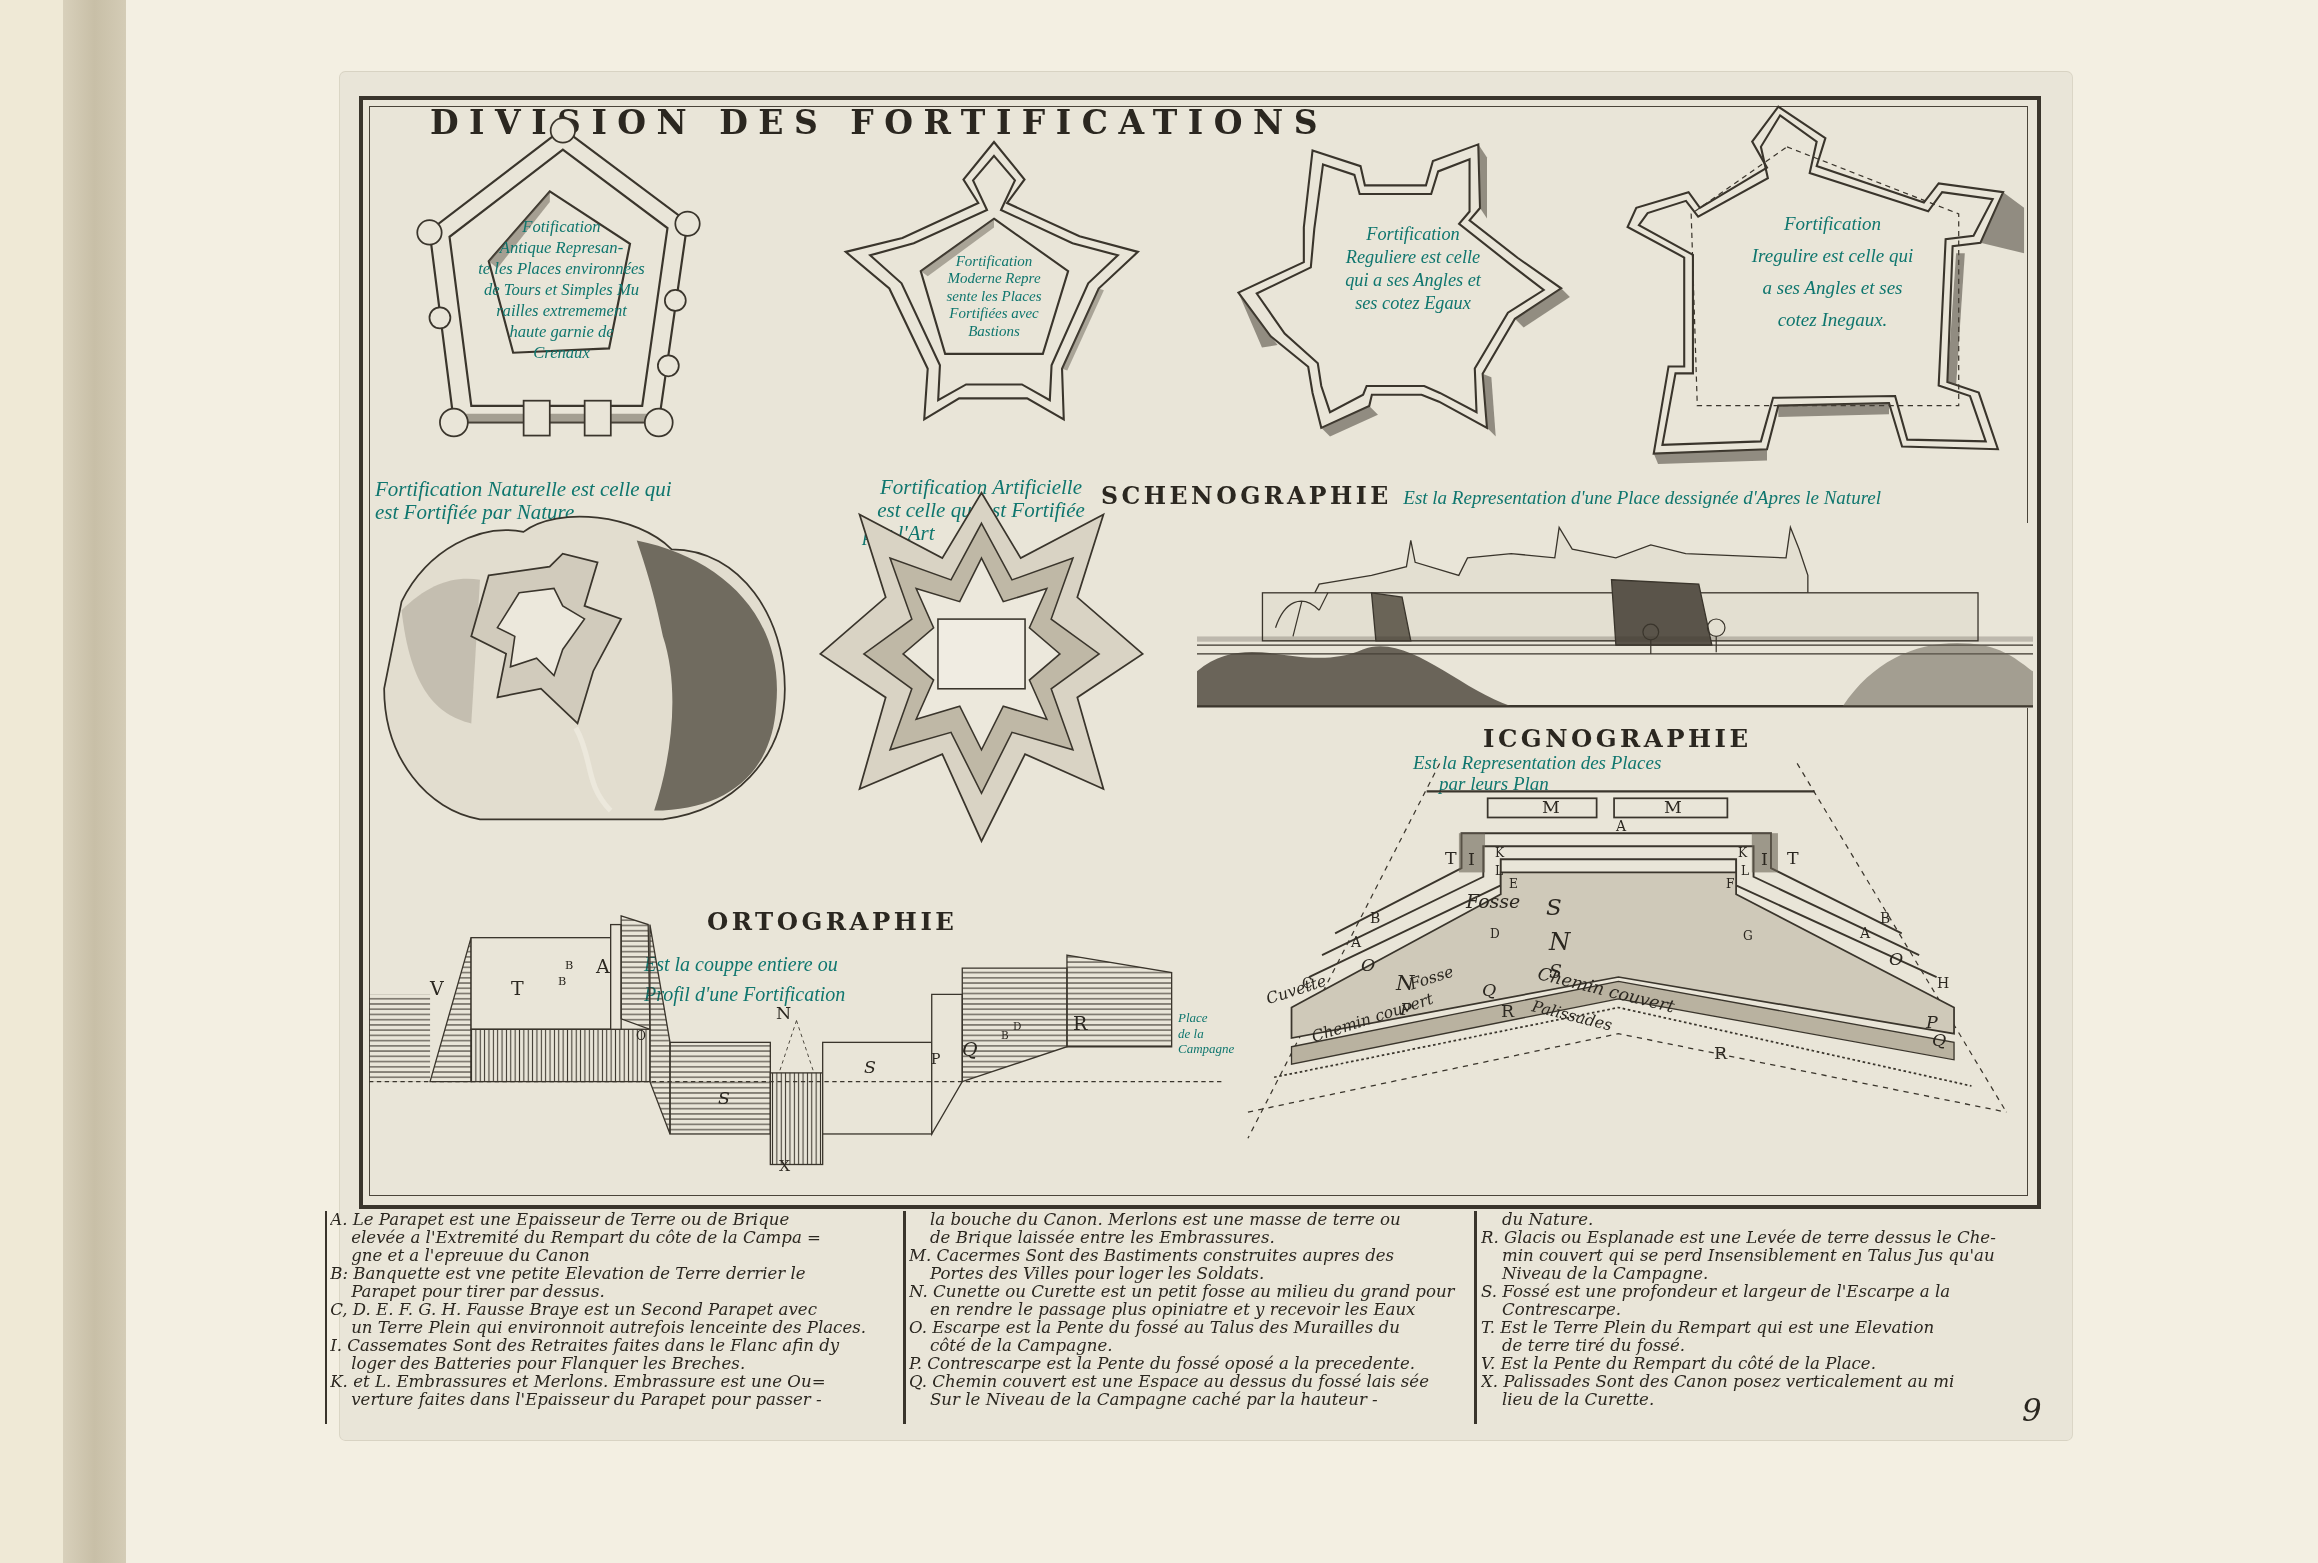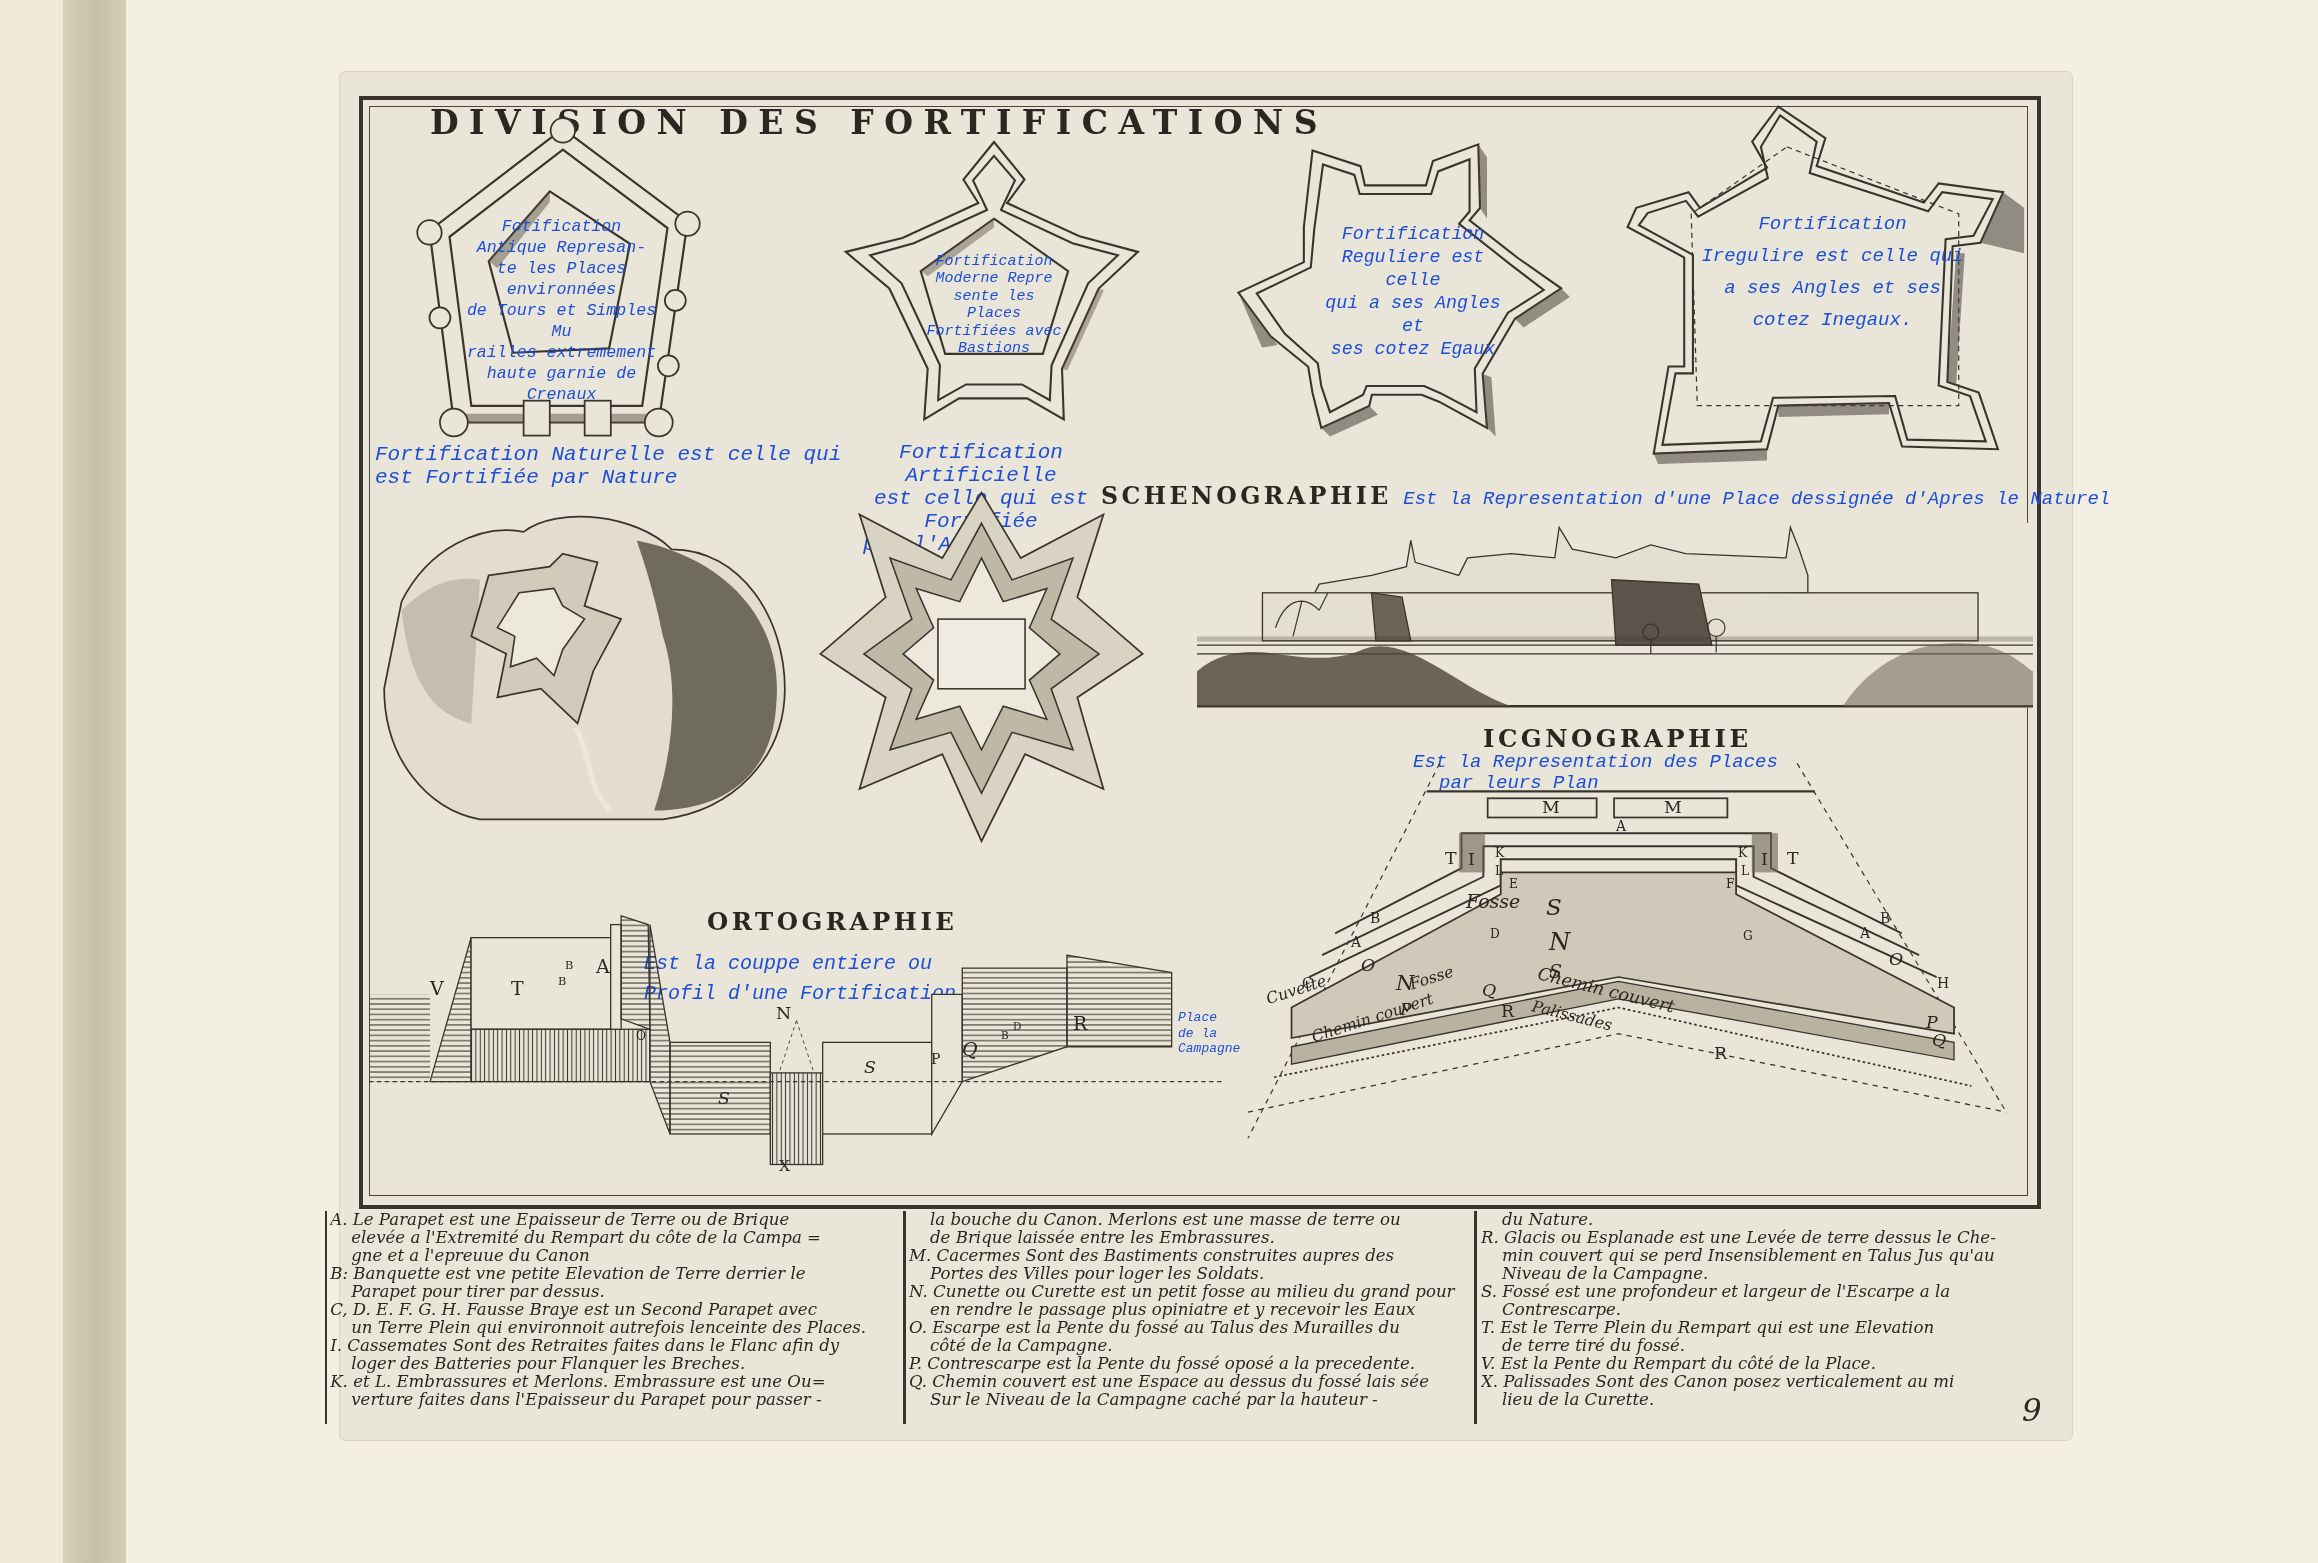--- a/index.html
+++ b/index.html
@@ -4,27 +4,27 @@
 <style>
   html,body{margin:0;padding:0;}
   body{width:2319px;height:1563px;background:#f3efe2;position:relative;overflow:hidden;font-family:"DejaVu Serif",serif;color:#2e2a22;}
   .gutter{position:absolute;left:0;top:0;width:63px;height:1563px;background:#efe9d6;}
   .spine-shadow{position:absolute;left:63px;top:0;width:63px;height:1563px;background:linear-gradient(90deg,#d8d0bb 0%,#c8bfa7 50%,#d4ccb6 100%);}
   .plate{position:absolute;left:340px;top:72px;width:1732px;height:1368px;background:#e9e5d8;border-radius:5.2px;box-shadow:0 0 0 0.9px #d8d3c3;}
   .frame-outer{position:absolute;left:359px;top:96px;width:1682px;height:1113px;border:4.4px solid #3a352c;box-sizing:border-box;}
   .frame-inner{position:absolute;left:369px;top:106px;width:1659px;height:1090px;border:1.7px solid #4a443a;box-sizing:border-box;}
   .title{position:absolute;left:0;top:103px;width:1863px;text-align:center;font-family:"DejaVu Serif",serif;font-weight:bold;font-size:33px;letter-spacing:10.5px;color:#2b2720;}
   .title span{display:inline-block;margin-left:-105px;}
-  .script{font-family:Liberation Mono, monospace;font-style:italic;color:#1d4ed8;}
+  .script{font-family:Liberation Serif, serif;font-style:italic;color:#0f766e;}
   .caps{font-family:"DejaVu Serif",serif;font-weight:bold;letter-spacing:3.5px;color:#2b2720;}
   .abs{position:absolute;}
   .fig{position:absolute;}
   .fig svg{display:block;}
   .fort-label{position:absolute;text-align:center;font-size:16.6px;line-height:21px;}
-  .caption{position:absolute;font-size:21px;line-height:23px;}
+  .caption{position:absolute;font-size:21px;line-height:23px;margin-top:35px;}
   .legend{position:absolute;left:325px;top:1211px;width:1745px;height:220px;}
   .legend-col{position:absolute;top:0;height:218px;font-size:16.6px;line-height:18px;font-style:italic;font-family:"DejaVu Serif",serif;color:#2b2720;white-space:nowrap;overflow:hidden;}
   .legend-col .entry{margin:0;}
   .legend-col .cont{padding-left:21px;}
   .col-div{position:absolute;top:1211px;width:2.6px;height:213px;background:#3a352c;}
   .plate-number{position:absolute;left:2022px;top:1392px;font-size:31px;font-style:italic;font-family:"DejaVu Serif",serif;color:#2b2720;}
   .letter{position:absolute;font-family:"DejaVu Serif",serif;font-size:17.4px;color:#2b2720;}
 </style>
 </head>
 <body>

